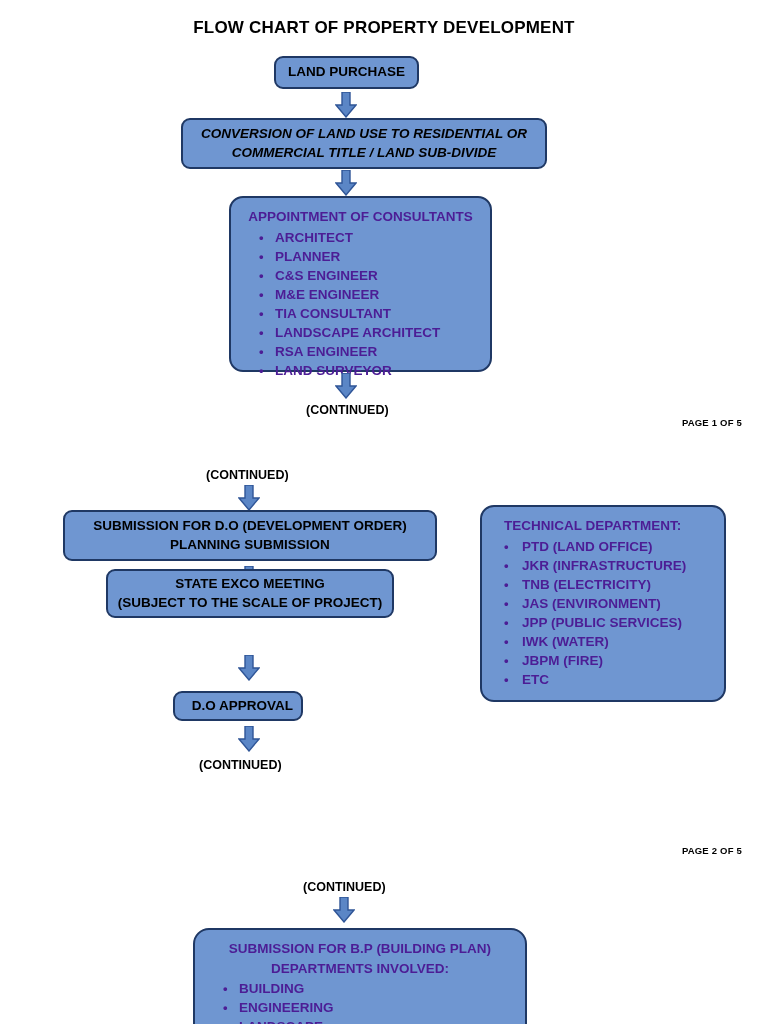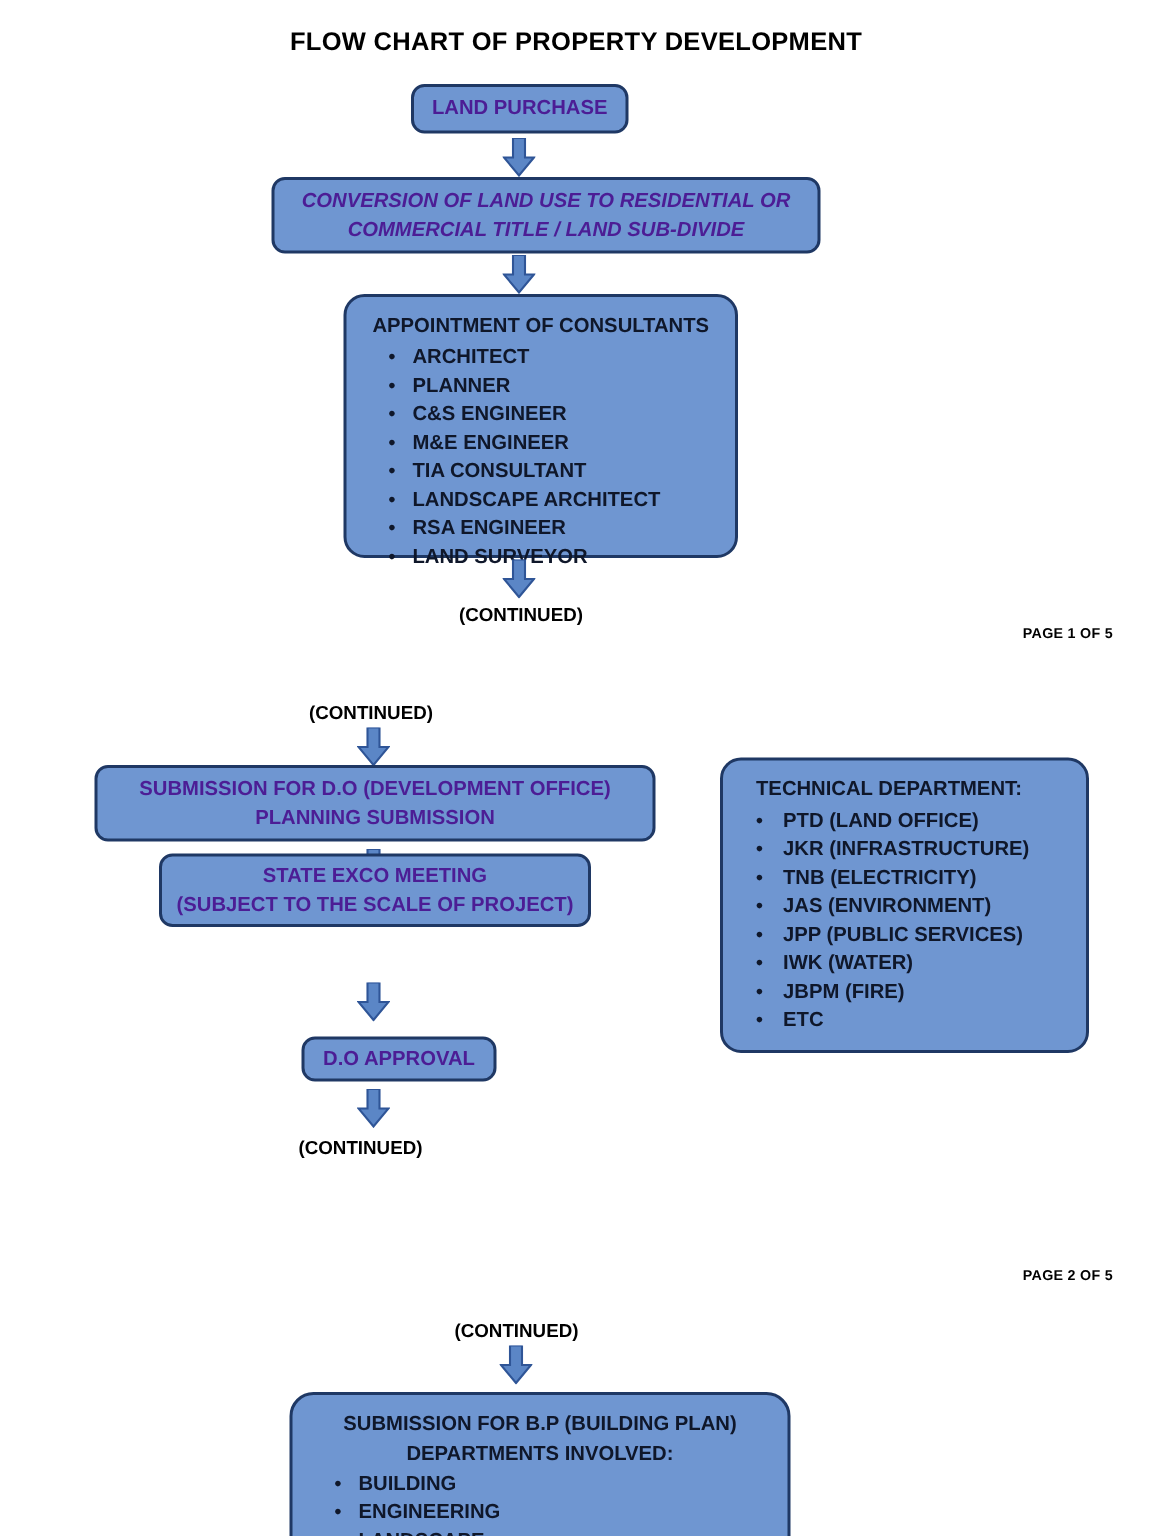--- a/index.html
+++ b/index.html
@@ -41,21 +41,21 @@
     border: 2.5px solid #1f3864;
     border-radius: 9px;
     display: flex;
     flex-direction: column;
     justify-content: center;
     align-items: center;
     font-weight: bold;
     font-size: 13.5px;
     line-height: 1.35;
     text-align: center;
-    color: #4c1d95;
+    color: #000000;
     padding: 4px 8px;
   }
   .box .line { display: block; width: 100%; }
 
   
   .arrow {
     position: absolute;
     width: 22px;
     height: 26px;
   }
@@ -79,21 +79,21 @@
   }
 
   
   .listbox {
     position: absolute;
     box-sizing: border-box;
     background: #6f96d1;
     border: 2.5px solid #1f3864;
     border-radius: 14px;
     padding: 10px 10px 8px 10px;
-    color: #0f172a;
+    color: #4c1d95;
   }
   .listbox .heading {
     font-weight: bold;
     font-size: 13.5px;
     text-align: center;
     margin-bottom: 2px;
     line-height: 1.3;
   }
   .listbox .heading.left { text-align: left; padding-left: 12px; }
   .listbox ul {
@@ -173,21 +173,21 @@
 
   <div class="cont" style="left:206px; top:468px;">(CONTINUED)</div>
 
   <div class="arrow" style="left:238px; top:485px;">
     <svg width="22" height="26" viewBox="0 0 22 26">
       <polygon points="7,0 15,0 15,13 21,13 11,25 1,13 7,13" fill="#5b86c6" stroke="#2f5597" stroke-width="1.4"></polygon>
     </svg>
   </div>
 
   <div class="box" style="left:63px; top:510px; width:374px; height:51px;">
-    <span class="line">SUBMISSION FOR D.O (DEVELOPMENT OFFICE)</span>
+    <span class="line">SUBMISSION FOR D.O (DEVELOPMENT ORDER)</span>
     <span class="line">PLANNING SUBMISSION</span>
   </div>
 
   <div class="listbox wide" style="left:480px; top:505px; width:246px; height:197px;">
     <div class="heading left">TECHNICAL DEPARTMENT:</div>
     <ul>
       <li>PTD (LAND OFFICE)</li>
       <li>JKR (INFRASTRUCTURE)</li>
       <li>TNB (ELECTRICITY)</li>
       <li>JAS (ENVIRONMENT)</li>
@@ -208,21 +208,21 @@
     <span class="line">STATE EXCO MEETING</span>
     <span class="line">(SUBJECT TO THE SCALE OF PROJECT)</span>
   </div>
 
   <div class="arrow" style="left:238px; top:655px;">
     <svg width="22" height="26" viewBox="0 0 22 26">
       <polygon points="7,0 15,0 15,13 21,13 11,25 1,13 7,13" fill="#5b86c6" stroke="#2f5597" stroke-width="1.4"></polygon>
     </svg>
   </div>
 
-  <div class="box" style="left:201px; top:691px; width:130px; height:30px;">
+  <div class="box" style="left:173px; top:691px; width:130px; height:30px;text-align:right;">
     <span class="line">D.O APPROVAL</span>
   </div>
 
   <div class="arrow" style="left:238px; top:726px;">
     <svg width="22" height="26" viewBox="0 0 22 26">
       <polygon points="7,0 15,0 15,13 21,13 11,25 1,13 7,13" fill="#5b86c6" stroke="#2f5597" stroke-width="1.4"></polygon>
     </svg>
   </div>
 
   <div class="cont" style="left:199px; top:758px;">(CONTINUED)</div>

